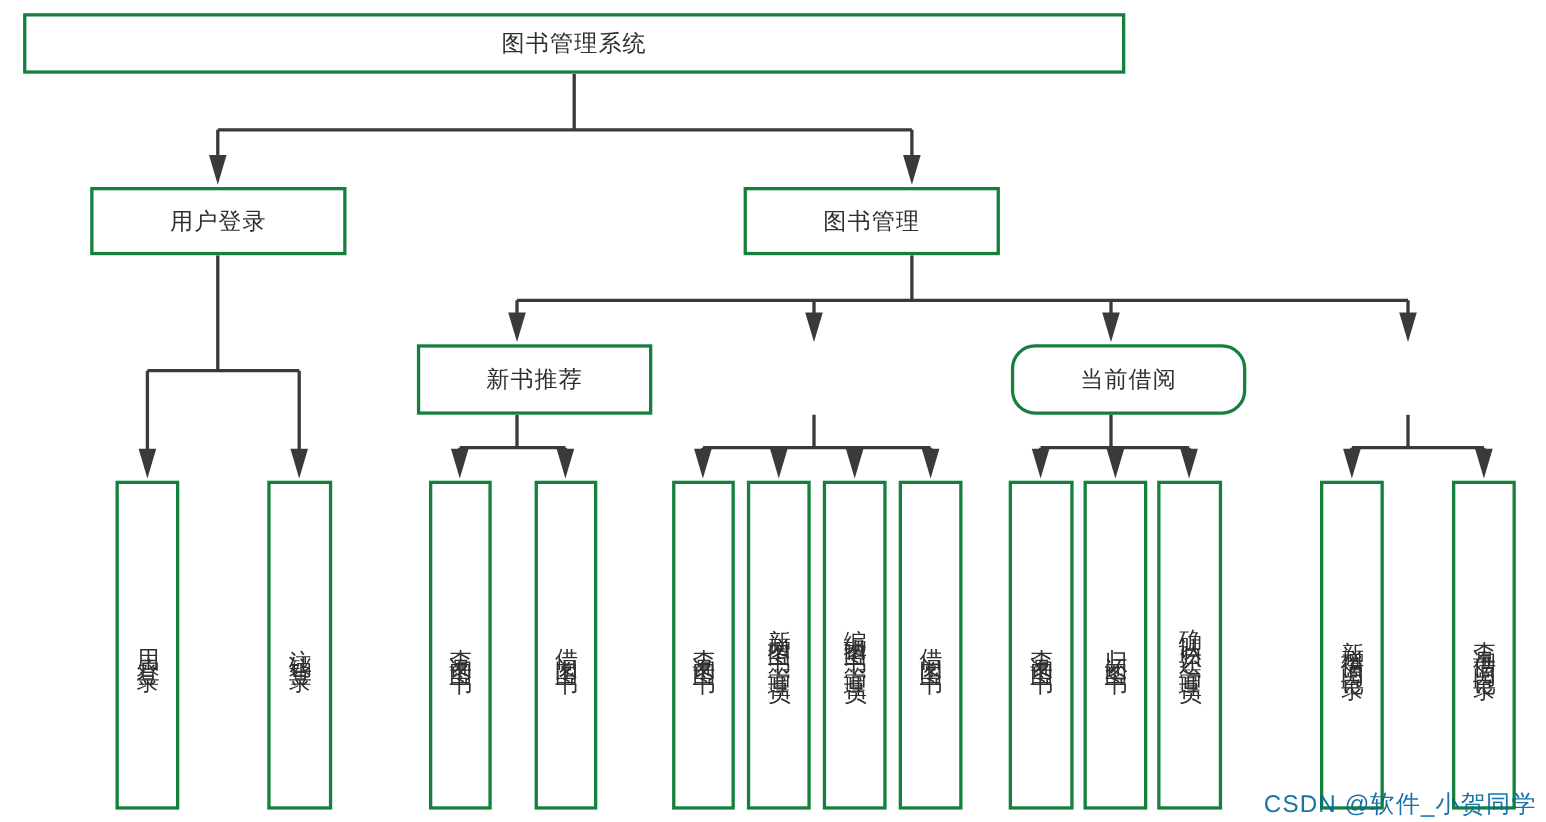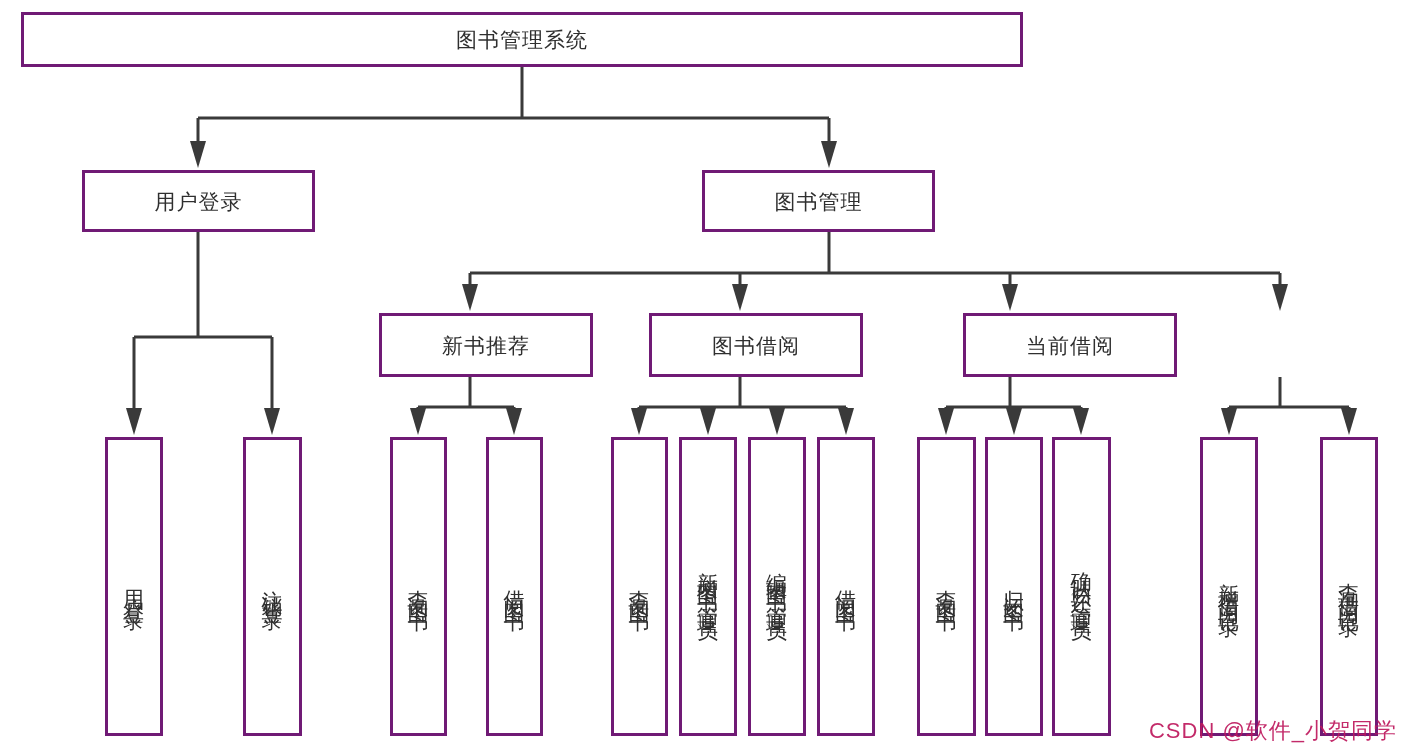--- a/index.html
+++ b/index.html
@@ -14,21 +14,21 @@
   .connectors{
     position:absolute;
     left:0;top:0;
     width:1405px;height:747px;
     pointer-events:none;
   }
   .box{
     position:absolute;
     box-sizing:border-box;
     background:#ffffff;
-    border:3px solid #701a75;
+    border:3px solid #15803d;
     display:flex;
     align-items:center;
     justify-content:center;
     color:#2f2f2f;
     font-size:21px;
     letter-spacing:1px;
     text-align:center;
     line-height:1;
   }
   .leaf{
@@ -36,26 +36,26 @@
     text-orientation:mixed;
     letter-spacing:7px;
     font-size:21px;
     line-height:1;
     padding:6px 0;
   }
   
   .n-root{left:21px;top:12px;width:1002px;height:55px;}
   
   .n-l1a{left:82px;top:170px;width:233px;height:62px;}
-  .n-l1b{left:702px;top:170px;width:233px;height:62px;}
+  .n-l1b{left:676px;top:170px;width:233px;height:62px;}
   
   .n-l2{top:313px;height:64px;width:214px;margin-left:16px;}
   .n-l2a{left:363px;}
   .n-l2b{left:633px;}
-  .n-l2c{left:947px;}
+  .n-l2c{left:903px;border-radius:22px;}
   .n-l2d{left:1173px;}
   
   .n-leaf{top:437px;height:299px;width:58px;}
   .n-a1{left:105px;}
   .n-a2{left:243px;width:59px;}
   .n-b1{left:390px;width:57px;}
   .n-b2{left:486px;width:57px;}
   .n-c1{left:611px;width:57px;}
   .n-c2{left:679px;}
   .n-c3{left:748px;}
@@ -63,21 +63,21 @@
   .n-d1{left:917px;width:59px;}
   .n-d2{left:985px;}
   .n-d3{left:1052px;width:59px;}
   .n-e1{left:1200px;}
   .n-e2{left:1320px;}
   .watermark{
     position:absolute;
     right:8px;
     top:716px;
     font-size:22px;
-    color:#be185d;
+    color:#0369a1;
     opacity:0.92;
     letter-spacing:1px;
     z-index:5;
     white-space:nowrap;
   }
 </style>
 </head>
 <body>
 
 <div class="canvas">
@@ -124,21 +124,20 @@
       <polygon points="1349,435 1341,408 1357,408"></polygon>
     </g>
   </svg>
 
   <div class="box n-root">图书管理系统</div>
 
   <div class="box n-l1a">用户登录</div>
   <div class="box n-l1b">图书管理</div>
 
   <div class="box n-l2 n-l2a">新书推荐</div>
-  <div class="box n-l2 n-l2b">图书借阅</div>
   <div class="box n-l2 n-l2c">当前借阅</div>
 
   <div class="box leaf n-leaf n-a1">用户登录</div>
   <div class="box leaf n-leaf n-a2">注销登录</div>
 
   <div class="box leaf n-leaf n-b1">查询图书</div>
   <div class="box leaf n-leaf n-b2">借阅图书</div>
 
   <div class="box leaf n-leaf n-c1">查询图书</div>
   <div class="box leaf n-leaf n-c2">新增图书（管理员）</div>

